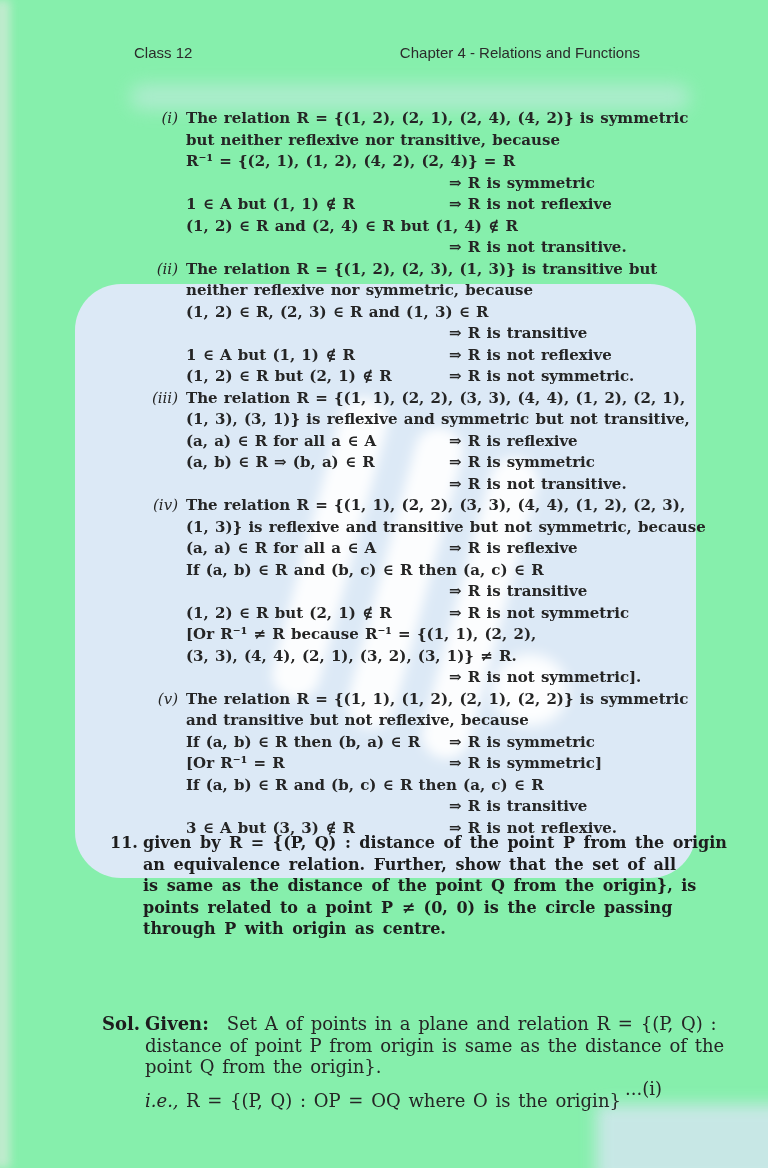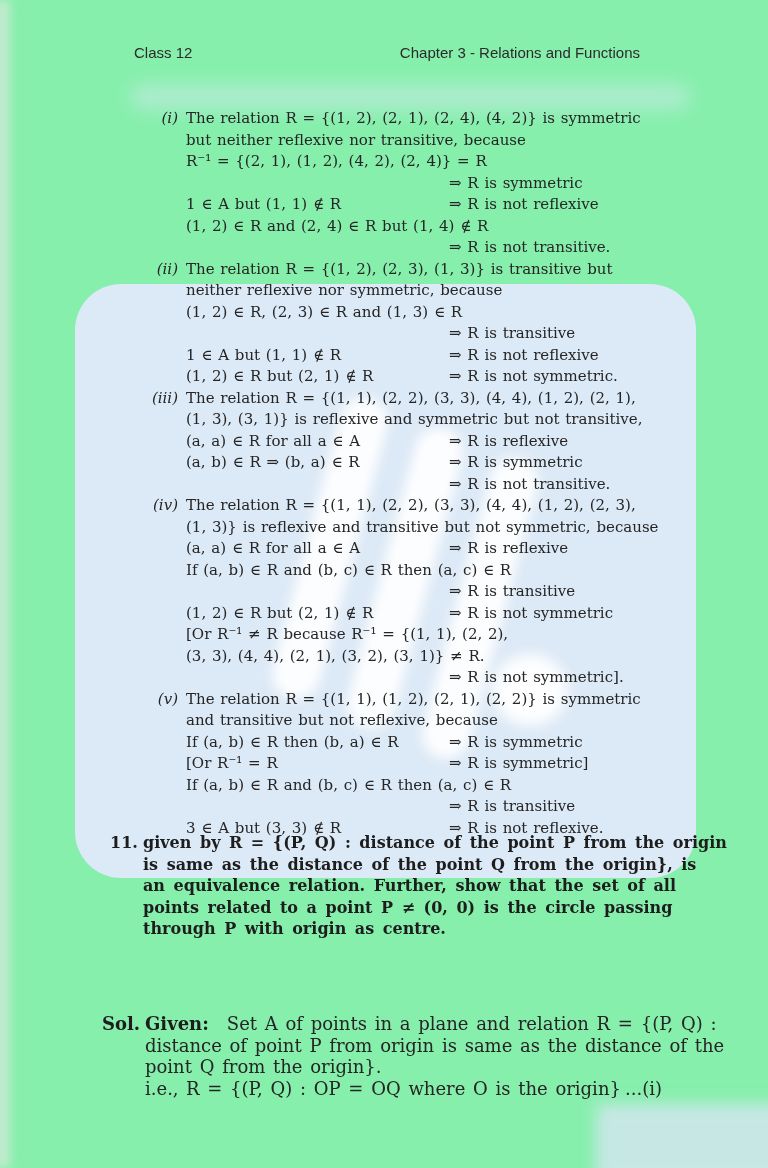--- a/index.html
+++ b/index.html
@@ -36,60 +36,60 @@
     font-family:"Liberation Sans","DejaVu Sans",sans-serif; font-size:15px; color:#2b2b2b; }
   #footer-brand { position:absolute; left:-34px; right:0; text-align:center; top:0; }
   #footer-page { position:absolute; left:623px; top:0; }
   
   #sections {
     position:absolute; left:186px; top:108px; width:520px; z-index:2;
     font-size:15px; line-height:21.5px; word-spacing:1px;
   }
   .sec { position:relative; }
   .sec-label { position:absolute; left:-60px; top:0; width:52px; text-align:right; font-style:italic; }
-  .line { position:relative; height:21.5px; }
+  .line { position:relative; height:21.5px;font-weight:bold; }
   .lt { position:absolute; left:0; top:0; white-space:pre; }
   .rt { position:absolute; left:263px; top:0; white-space:pre; }
   
   #question {
     position:absolute; left:143px; top:832px; width:540px; z-index:2;
     font-weight:bold; font-size:16px; line-height:21.5px; word-spacing:3px; color:#1d1d1d;
   }
   .q-number { position:absolute; left:-33px; top:0; }
   .q-line { height:21.5px; white-space:pre; }
   
   #solution {
     position:absolute; left:145px; top:1013px; width:560px; z-index:2;
     font-size:18px; line-height:21.5px; word-spacing:2px;
   }
   .sol-label { position:absolute; left:-43px; top:0; font-weight:bold; color:#1d1d1d; }
   .sol-line { position:relative; height:21.5px; white-space:pre; }
   .lead-bold { font-weight:bold; color:#1d1d1d; margin-right:18px; }
-  .lead-italic { display:inline-block; width:41px; }
+  .lead-italic { font-style:italic; display:inline-block; width:41px;margin-top:12px; }
   .sol-right { position:absolute; left:480px; top:0; }
 </style>
 </head>
 <body>
 
 <div id="page">
 
   <div class="tint" id="tint-top"></div>
   <div class="tint" id="tint-br"></div>
   <div class="tint" id="tint-left"></div>
 
   <div id="watermark" style="background:#dce9f6;">
     <div class="wm-stripe" style="left:231px; top:109px;"></div>
     <div class="wm-stripe" style="left:306px; top:139px;"></div>
     <div class="wm-stripe" style="left:381px; top:169px;"></div>
     <div class="wm-dot" style="left:417px; top:370px;"></div>
   </div>
 
   <div id="header">
     <span id="header-left">Class 12</span>
-    <span id="header-right">Chapter 3 - Relations and Functions</span>
+    <span id="header-right">Chapter 4 - Relations and Functions</span>
   </div>
 
   <div id="sections">
       <div class="sec">
         <span class="sec-label">(i)</span>
         <div class="line">
           <span class="lt">The relation R = {(1, 2), (2, 1), (2, 4), (4, 2)} is symmetric</span>
         </div>
         <div class="line">
           <span class="lt">but neither reflexive nor transitive, because</span>
@@ -212,22 +212,22 @@
           <span class="lt">3 ∈ A but (3, 3) ∉ R</span>
           <span class="rt">⇒ R is not reflexive.</span>
         </div>
       </div>
     </div>
 
   <div id="question">
     <span class="q-number">11.</span>
     <div id="q-lines">
         <div class="q-line">given by R = {(P, Q) : distance of the point P from the origin</div>
+        <div class="q-line">an equivalence relation. Further, show that the set of all</div>
         <div class="q-line">is same as the distance of the point Q from the origin}, is</div>
-        <div class="q-line">an equivalence relation. Further, show that the set of all</div>
         <div class="q-line">points related to a point P ≠ (0, 0) is the circle passing</div>
         <div class="q-line">through P with origin as centre.</div>
       </div>
   </div>
 
   <div id="solution">
     <span class="sol-label">Sol.</span>
     <div id="sol-lines">
         <div class="sol-line"><span class="lead-bold">Given:</span><span class="sol-text">Set A of points in a plane and relation R = {(P, Q) :</span></div>
         <div class="sol-line"><span class="sol-text">distance of point P from origin is same as the distance of the</span></div>

